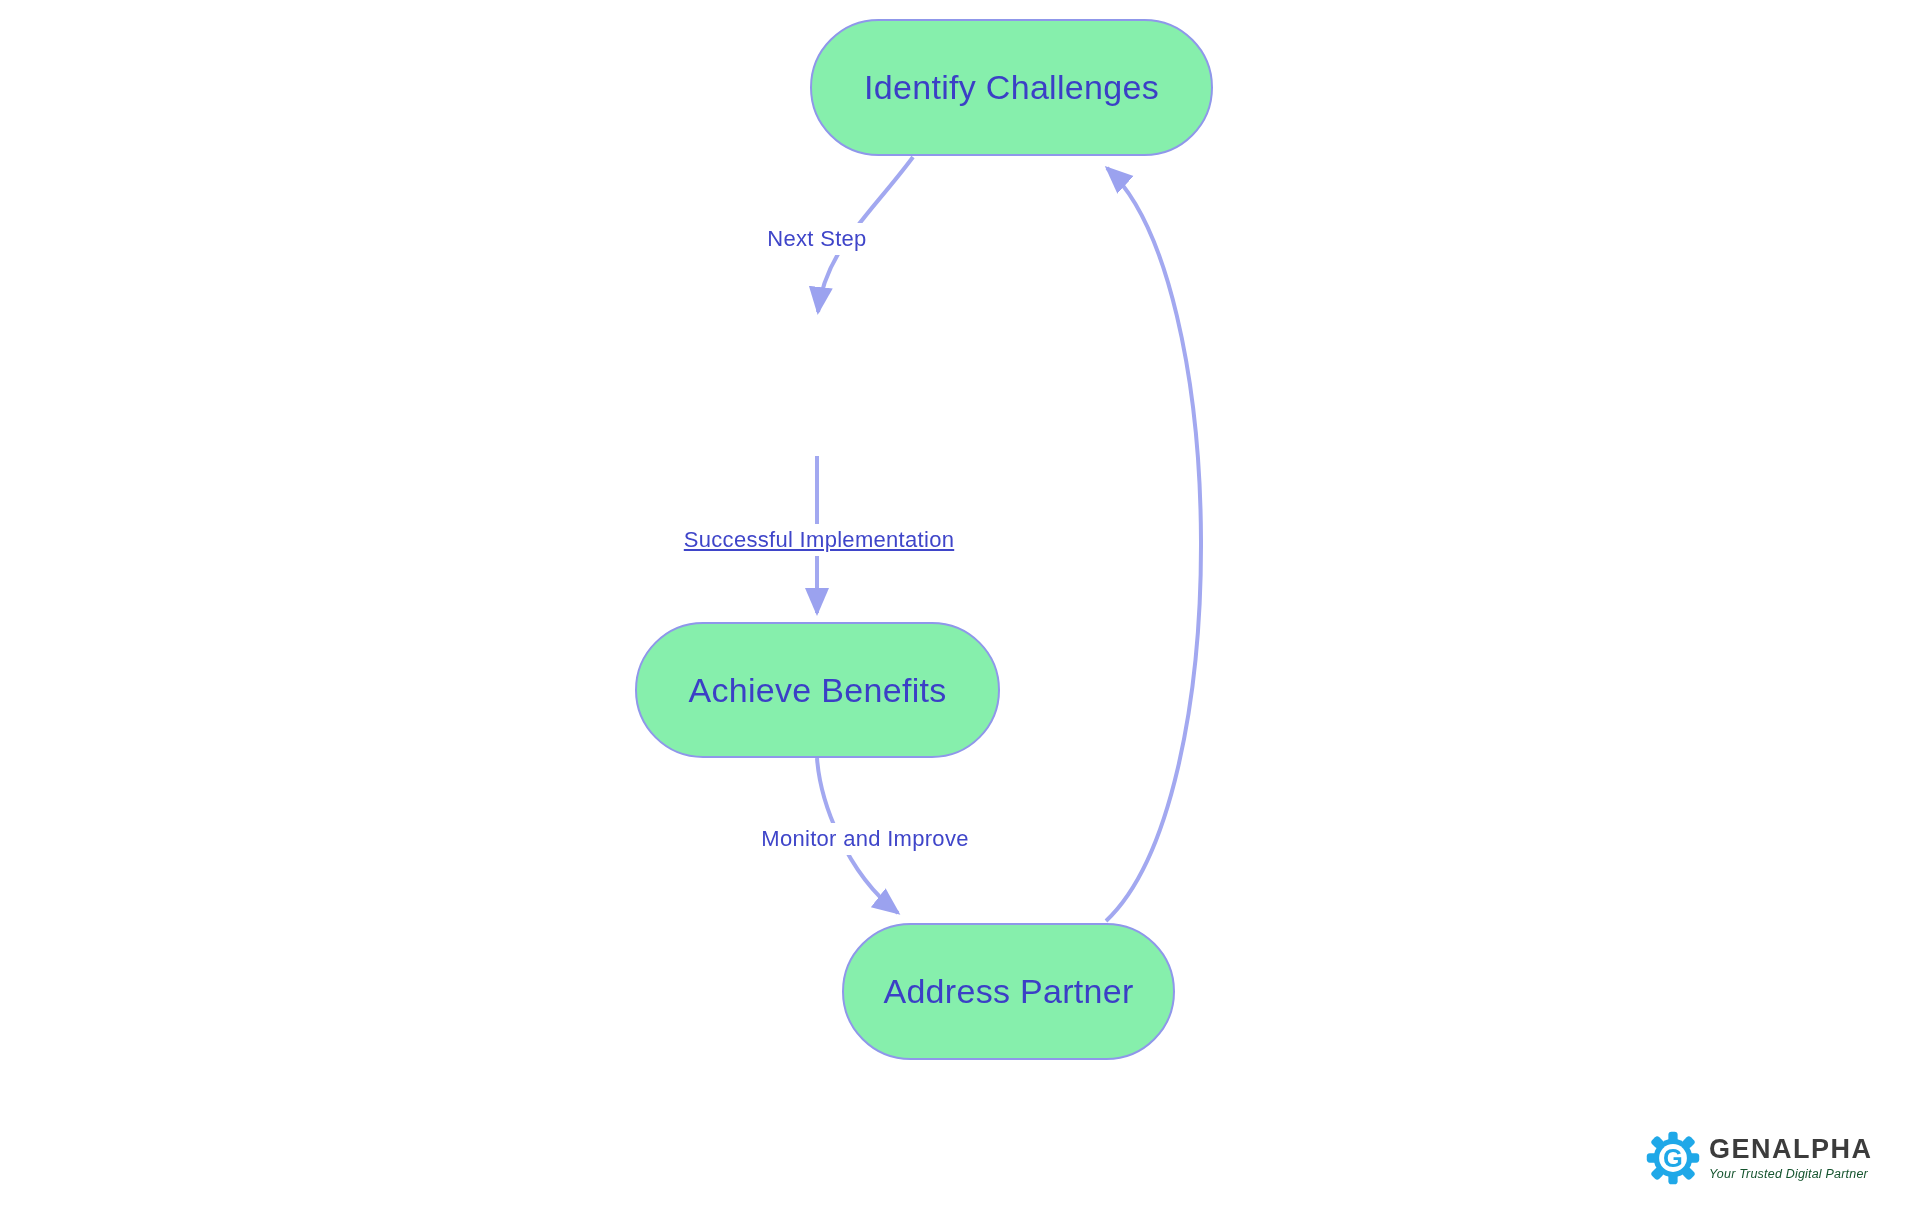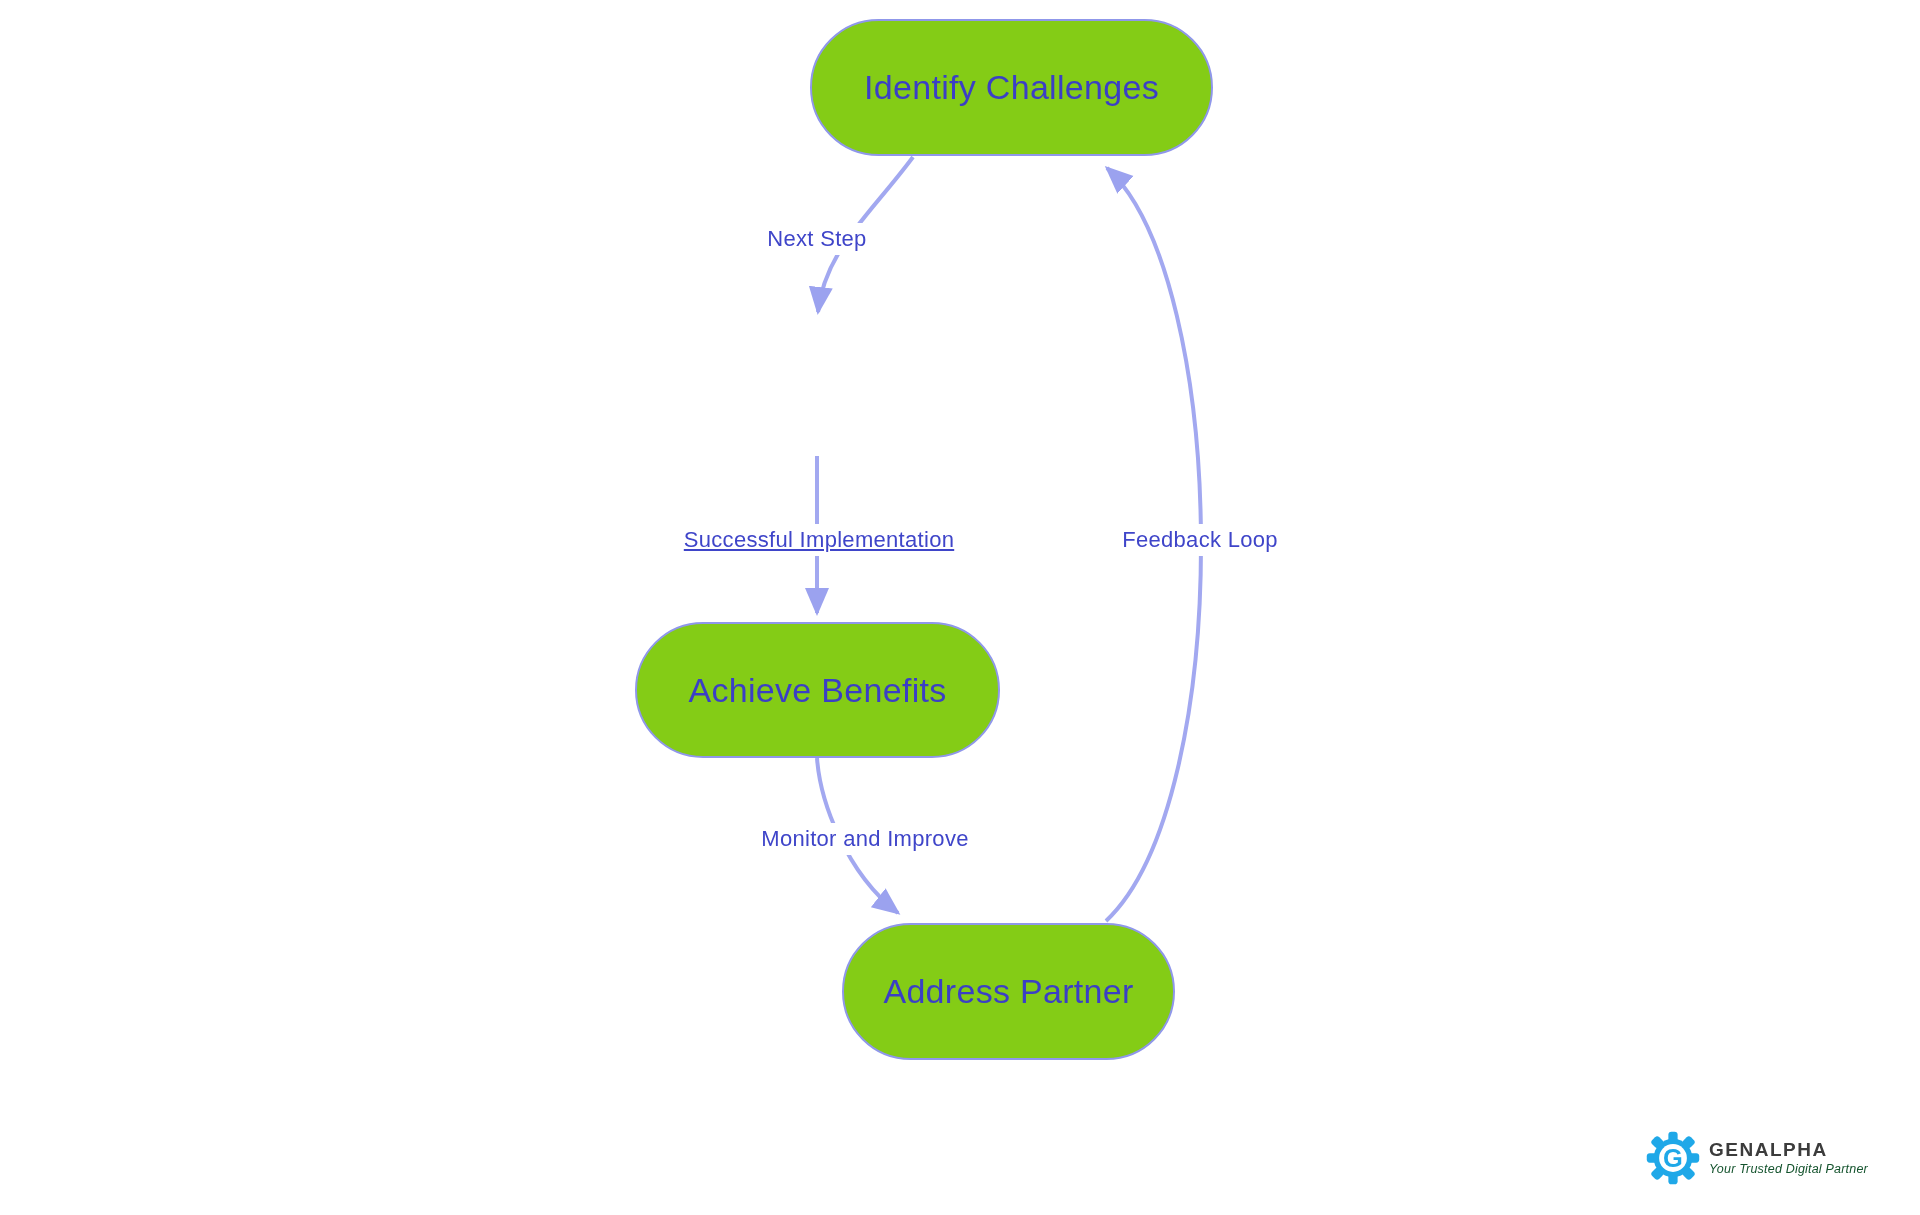--- a/index.html
+++ b/index.html
@@ -24,21 +24,21 @@
   .edge-path {
     fill: none;
     stroke: #a2a8f0;
     stroke-width: 4px;
   }
   .flow-node {
     position: absolute;
     display: flex;
     align-items: center;
     justify-content: center;
-    background: #84cc16;
+    background: #86efac;
     border: 2.5px solid #8f97ea;
     border-radius: 70px;
     box-sizing: border-box;
   }
   .flow-node .node-label {
     color: #3b3fc6;
     font-size: 34px;
     letter-spacing: 0.3px;
     white-space: nowrap;
   }
@@ -60,21 +60,21 @@
     align-items: center;
     gap: 9px;
   }
   .brand-text {
     display: flex;
     flex-direction: column;
     justify-content: center;
   }
   .brand-name {
     color: #3c3c3c;
-    font-size: 19px;
+    font-size: 27px;
     font-weight: bold;
     letter-spacing: 1.5px;
     line-height: 1.05;
   }
   .brand-tagline {
     color: #14532d;
     font-size: 12.5px;
     font-style: italic;
     margin-top: 3px;
     letter-spacing: 0.2px;
@@ -109,21 +109,20 @@
   <div class="flow-node" style="left:842px; top:923px; width:333px; height:137px;">
     <span class="node-label">Address Partner</span>
   </div>
 
   <div class="edge-label" style="left:817px; top:239px;">Next Step</div>
 
   <div class="edge-label" style="left:819px; top:540px;text-decoration:underline;">Successful Implementation</div>
 
   <div class="edge-label" style="left:865px; top:839px;">Monitor and Improve</div>
 
-  <div class="edge-label" style="left:1200px; top:540px;">Feedback Loop</div>
 
   <div class="brand">
     <svg width="54" height="60" viewBox="0 0 70 70" xmlns="http://www.w3.org/2000/svg">
       <g fill="#1fa8e8">
         <rect x="29" y="1" width="12" height="14" rx="4"></rect>
         <rect x="29" y="55" width="12" height="14" rx="4"></rect>
         <rect x="1" y="29" width="14" height="12" rx="4"></rect>
         <rect x="55" y="29" width="14" height="12" rx="4"></rect>
         <rect x="8" y="8" width="13" height="13" rx="4" transform="rotate(45 14.5 14.5)"></rect>
         <rect x="49" y="8" width="13" height="13" rx="4" transform="rotate(45 55.5 14.5)"></rect>

